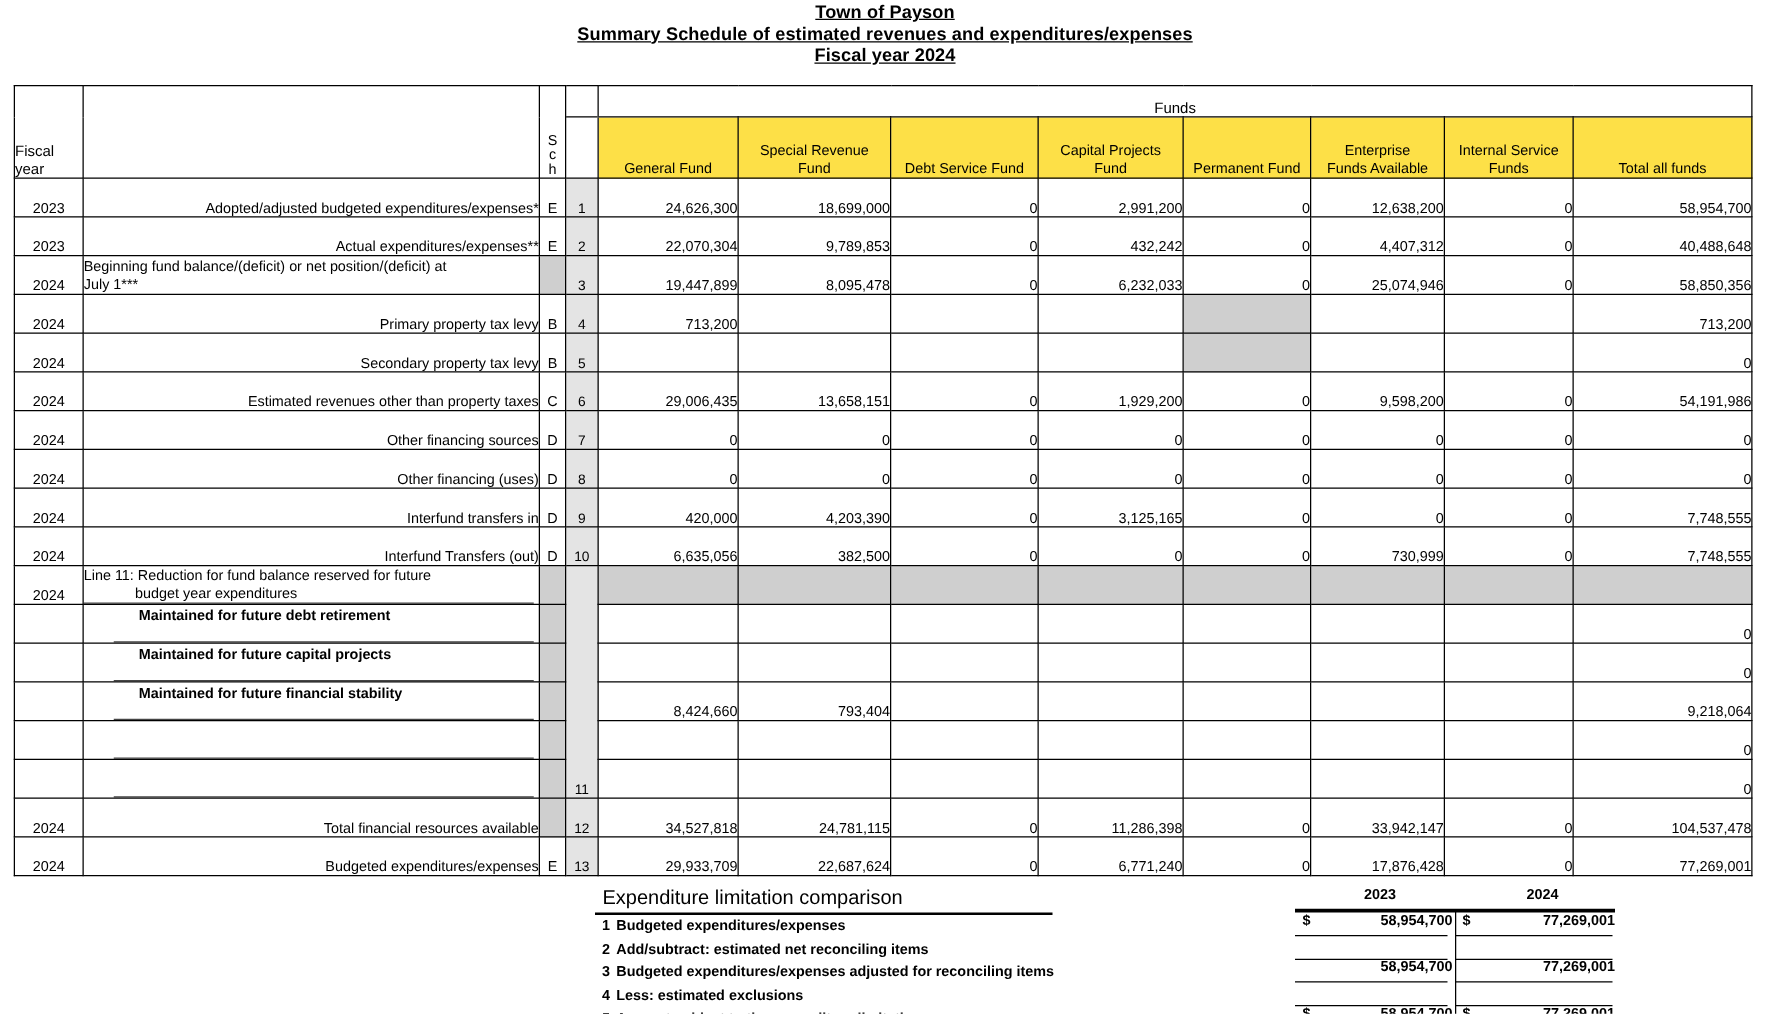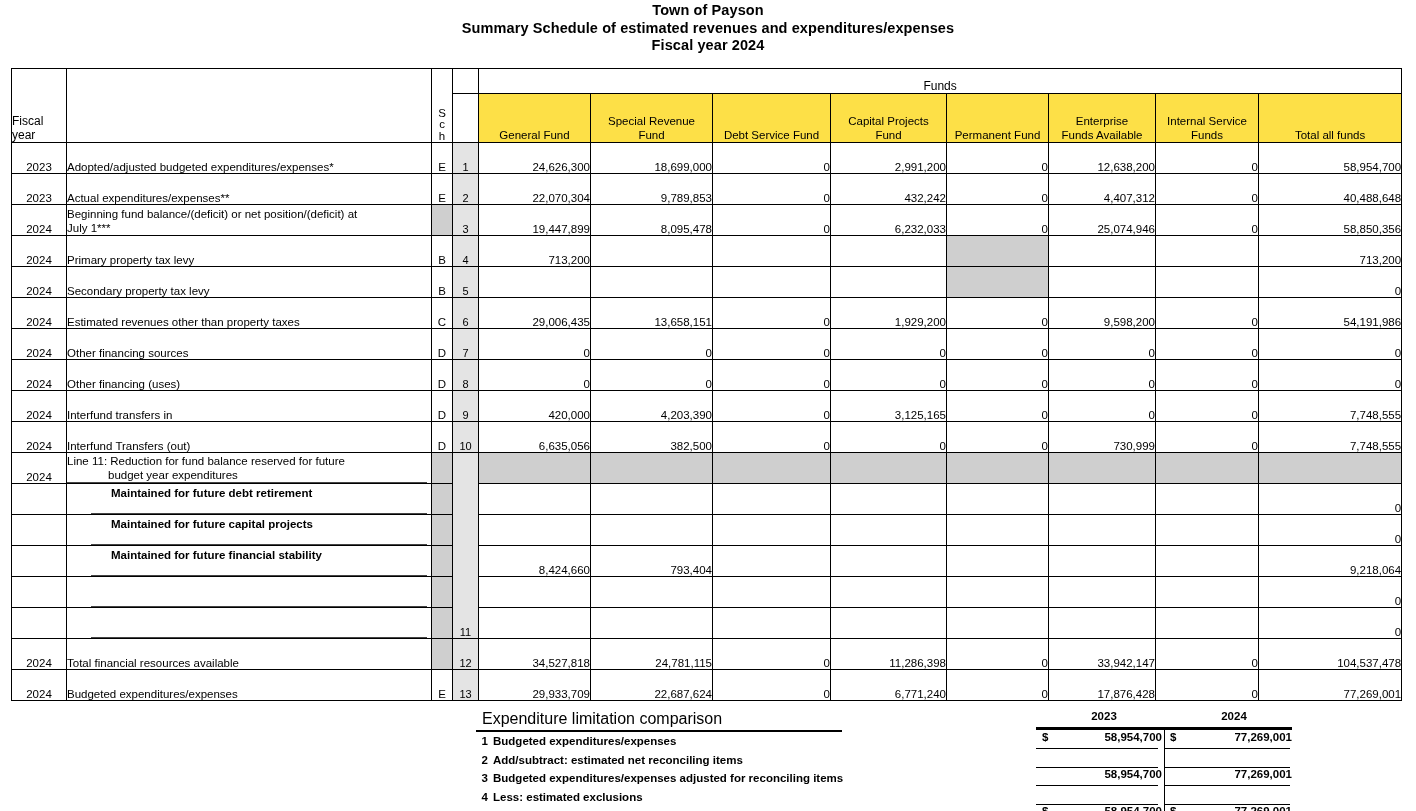--- a/index.html
+++ b/index.html
@@ -15,20 +15,21 @@
   
   .title-block{
     position:absolute;left:0;top:2px;width:1416px;
     text-align:center;
   }
   .title-line{
     font-weight:bold;
     font-size:14.5px;
     line-height:17.5px;
     letter-spacing:0.1px;
+    text-decoration:underline;
   }
 
   
   .main-wrap{
     position:absolute;
     left:11px;top:68px;
     width:1390px;
   }
   table.main{
     border-collapse:collapse;
@@ -97,20 +98,21 @@
     text-align:center;
     font-weight:bold;
     font-size:11.5px;
     padding-bottom:5px;
   }
   td.desc{
     padding-left:10px;
     padding-bottom:5px;
     font-size:11.5px;
     font-weight:normal;
+    text-align:right;
   }
   td.sch{
     text-align:center;
     font-weight:bold;
     font-size:11.5px;
     padding-bottom:5px;
   }
   td.ln{
     background:#e4e4e4;
     text-align:center;

